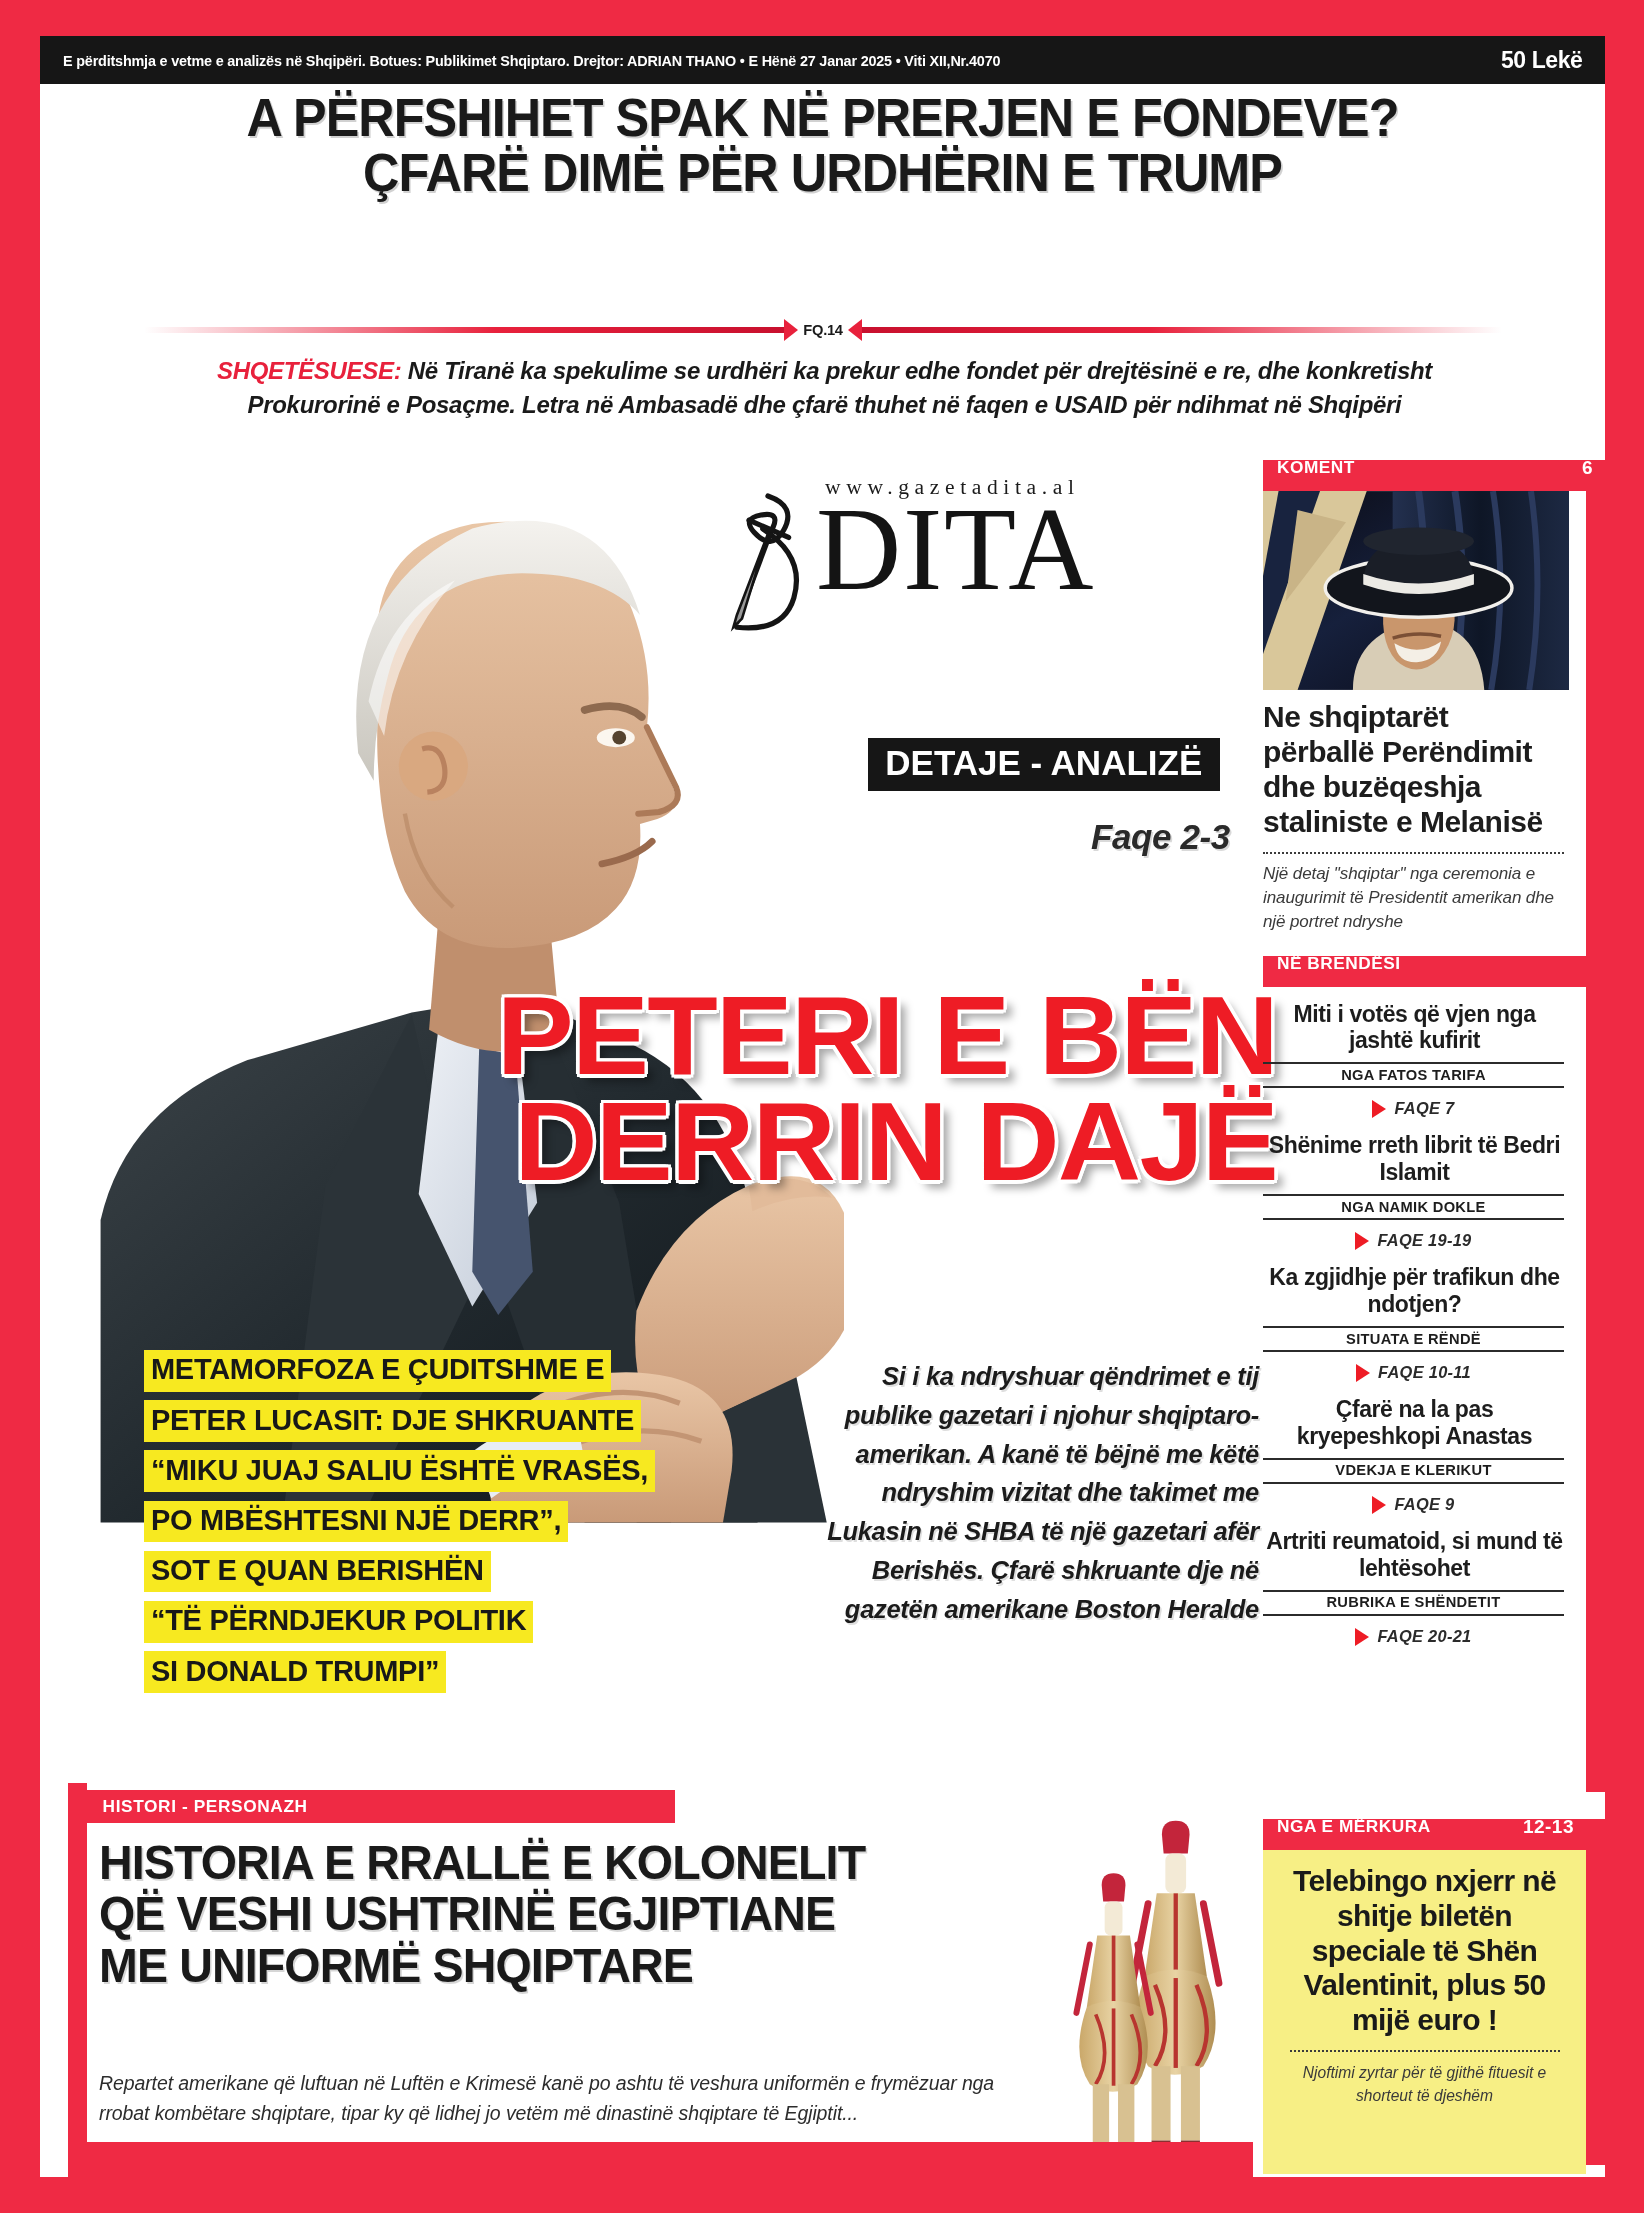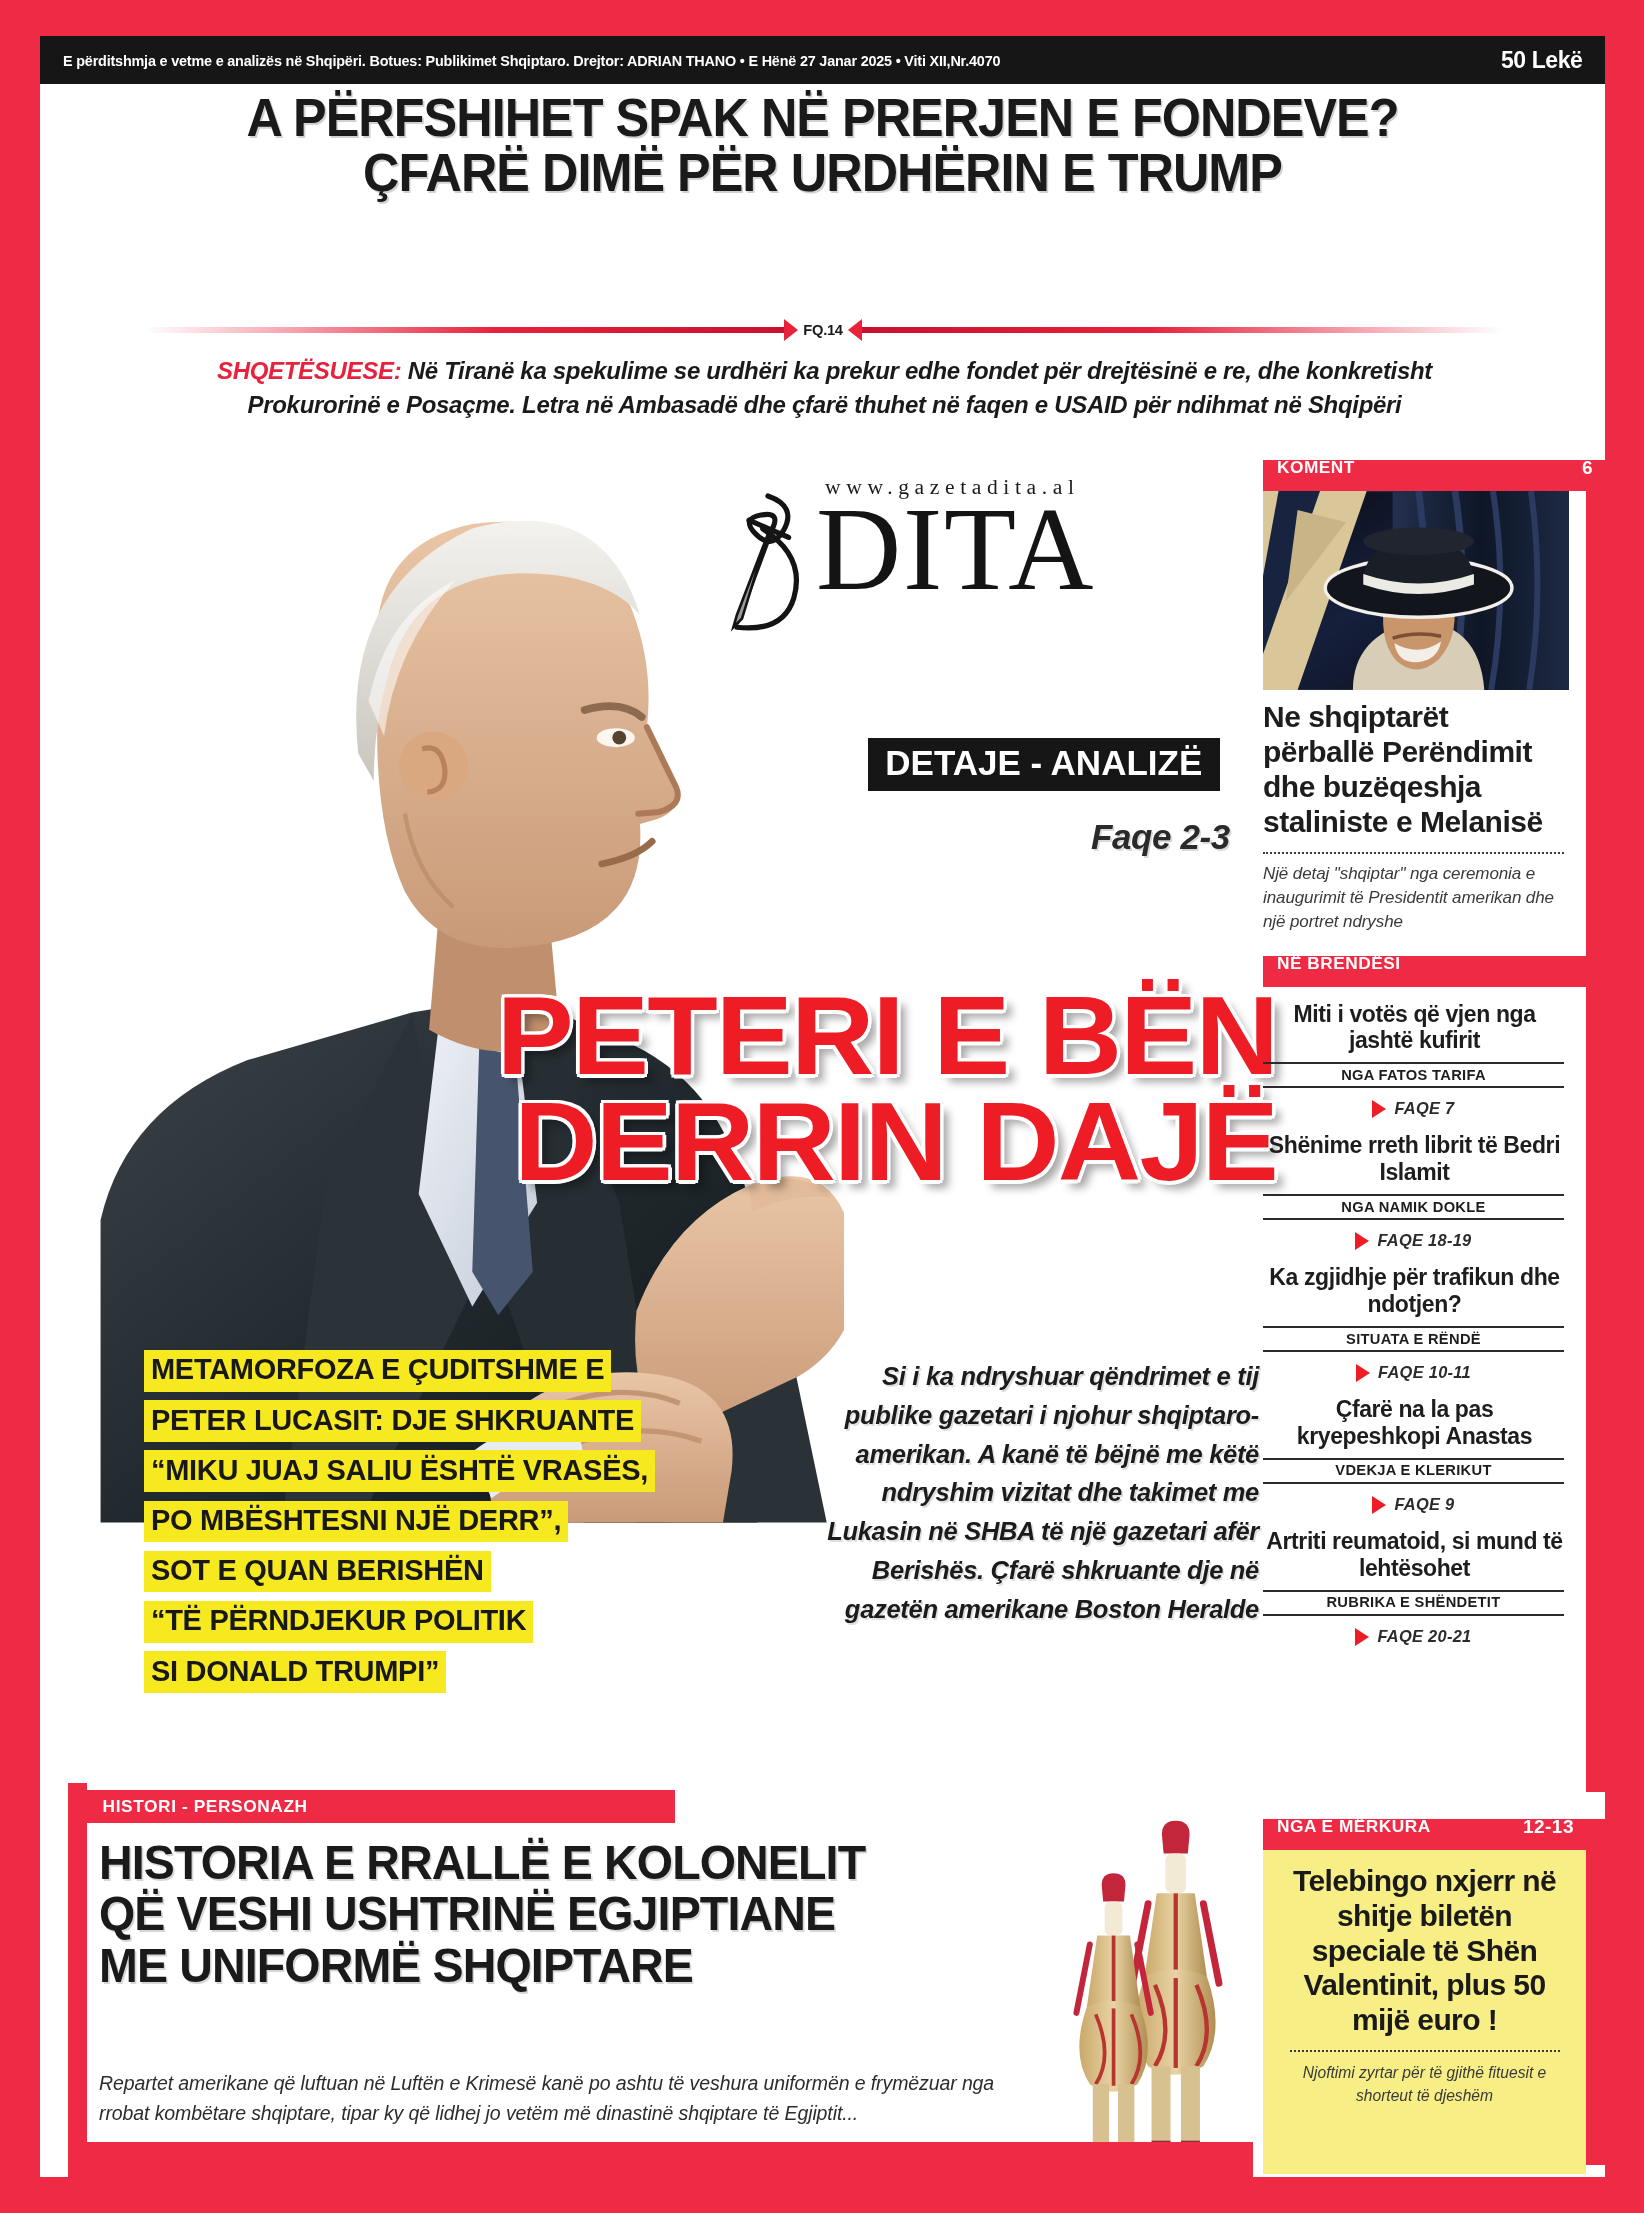--- a/index.html
+++ b/index.html
@@ -516,21 +516,21 @@
             <span class="tri"></span>
             <span class="pg">FAQE 7</span>
           </div>
         </div>
 
         <div class="bi">
           <div class="bi-title">Shënime rreth librit të Bedri Islamit</div>
           <div class="bi-author">NGA NAMIK DOKLE</div>
           <div class="bi-page">
             <span class="tri"></span>
-            <span class="pg">FAQE 18-19</span>
+            <span class="pg">FAQE 19-19</span>
           </div>
         </div>
 
         <div class="bi">
           <div class="bi-title">Ka zgjidhje për trafikun dhe ndotjen?</div>
           <div class="bi-author">SITUATA E RËNDË</div>
           <div class="bi-page">
             <span class="tri"></span>
             <span class="pg">FAQE 10-11</span>
           </div>

